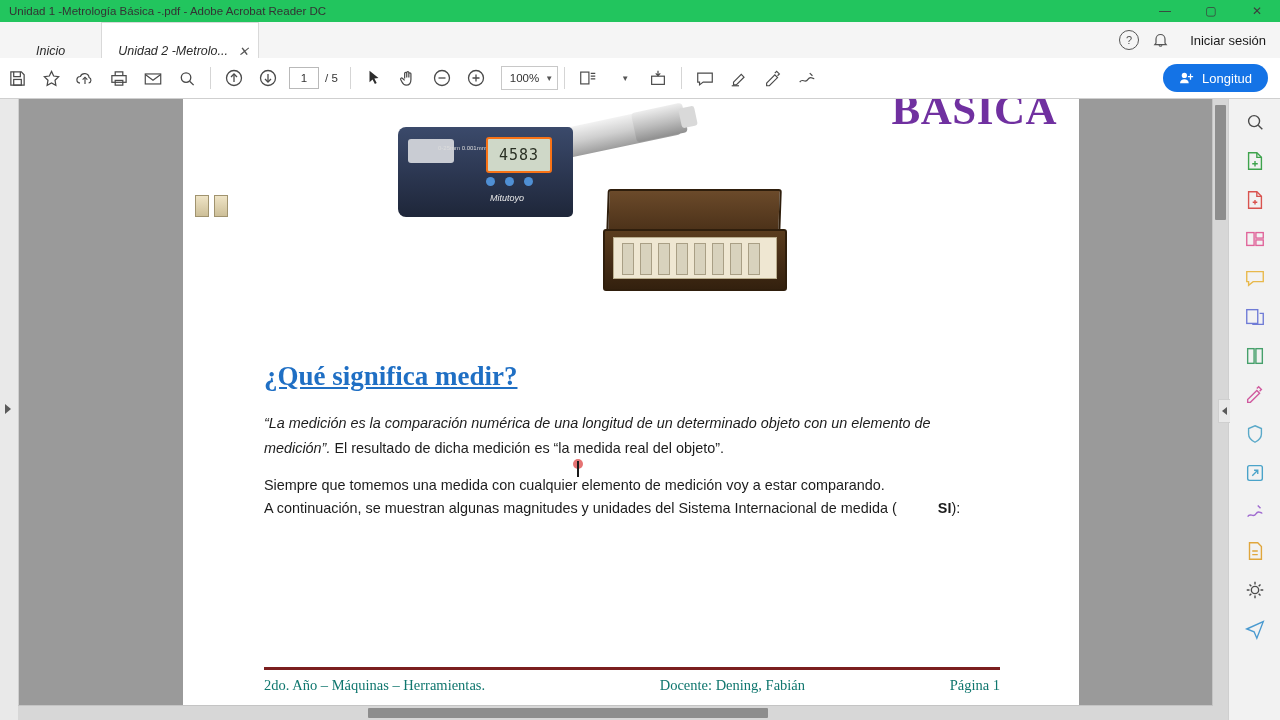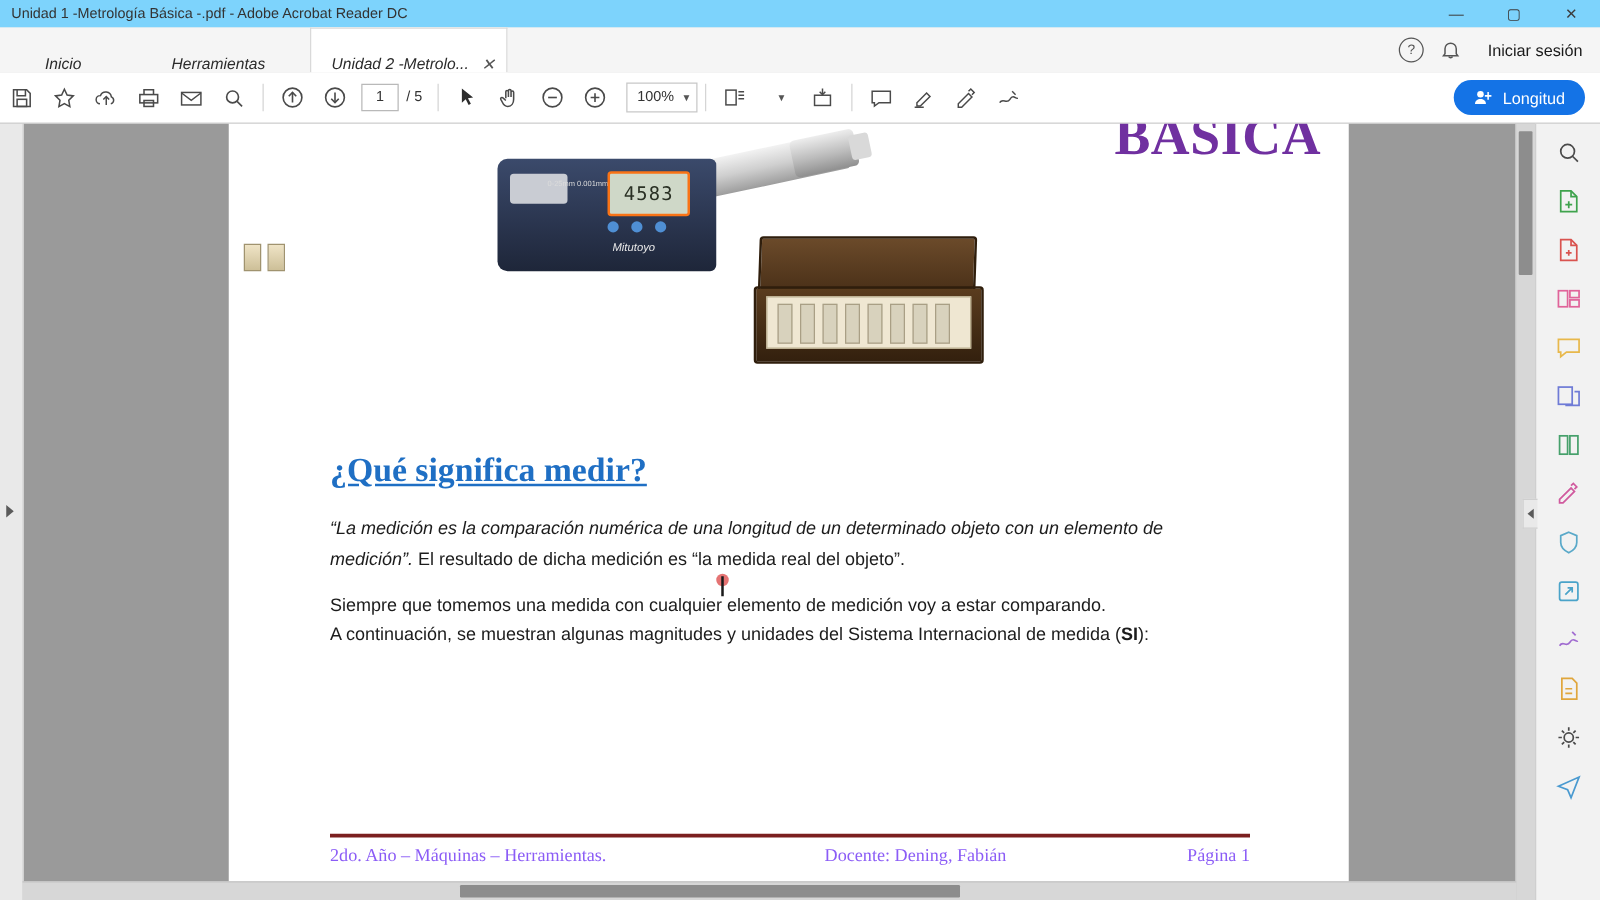--- a/index.html
+++ b/index.html
@@ -16,21 +16,21 @@
     width: 1280px;
     height: 720px;
     background: #ffffff;
   }
 
   
   .titlebar {
     position: absolute;
     top: 0; left: 0;
     width: 1280px; height: 22px;
-    background: #7dd3fc;
+    background: #22c55e;
     border-bottom: 1px solid #e6e6e6;
     display: flex;
     align-items: center;
   }
   .titlebar .tb-text {
     font-size: 11.5px;
     color: #333333;
     padding-left: 9px;
     white-space: nowrap;
     overflow: hidden;
@@ -437,35 +437,35 @@
   .quote em { font-style: italic; }
   .para {
     position: absolute;
     left: 81px; top: 375px;
     width: 740px;
     font-size: 14.4px;
     color: #1c1c1c;
     line-height: 1.63;
   }
   .para em { font-style: italic; }
-  .para b { font-weight: bold; }
+  .para b { font-weight: bold; margin-left: 41px; }
 
   .footer-rule {
     position: absolute;
     left: 81px; top: 568px;
     width: 736px; height: 3px;
     background: #7b1f1f;
   }
   .footer {
     position: absolute;
     left: 81px; top: 578px;
     width: 736px;
     font-family: "Liberation Serif", serif;
     font-size: 14.5px;
-    color: #8b5cf6;
+    color: #0f766e;
     display: flex;
     justify-content: space-between;
   }
   .footer .mid { margin-left: 30px; }
 
   
   .cursor {
     position: absolute;
     left: 572px; top: 360px;
     width: 12px; height: 18px;
@@ -497,23 +497,20 @@
     <div class="win-buttons">
       <div class="win-btn">—</div>
       <div class="win-btn">▢</div>
       <div class="win-btn close">✕</div>
     </div>
   </div>
 
   <div class="tabbar">
     <div class="tab">
       <span class="label">Inicio</span>
-    </div>
-    <div class="tab">
-      <span class="label">Herramientas</span>
     </div>
     <div class="tab doc">
       <span class="label">Unidad 2 -Metrolo...</span>
       <span class="closex">✕</span>
     </div>
     <div class="tabbar-right">
       <div class="circle-icon">?</div>
       <div class="bell">
         <svg width="15" height="16" viewBox="0 0 15 16" fill="none" stroke="#555" stroke-width="1.2">
           <path d="M3 11 V7 a4.5 4.5 0 0 1 9 0 v4 l1.2 1.6 H1.8 Z"></path>

